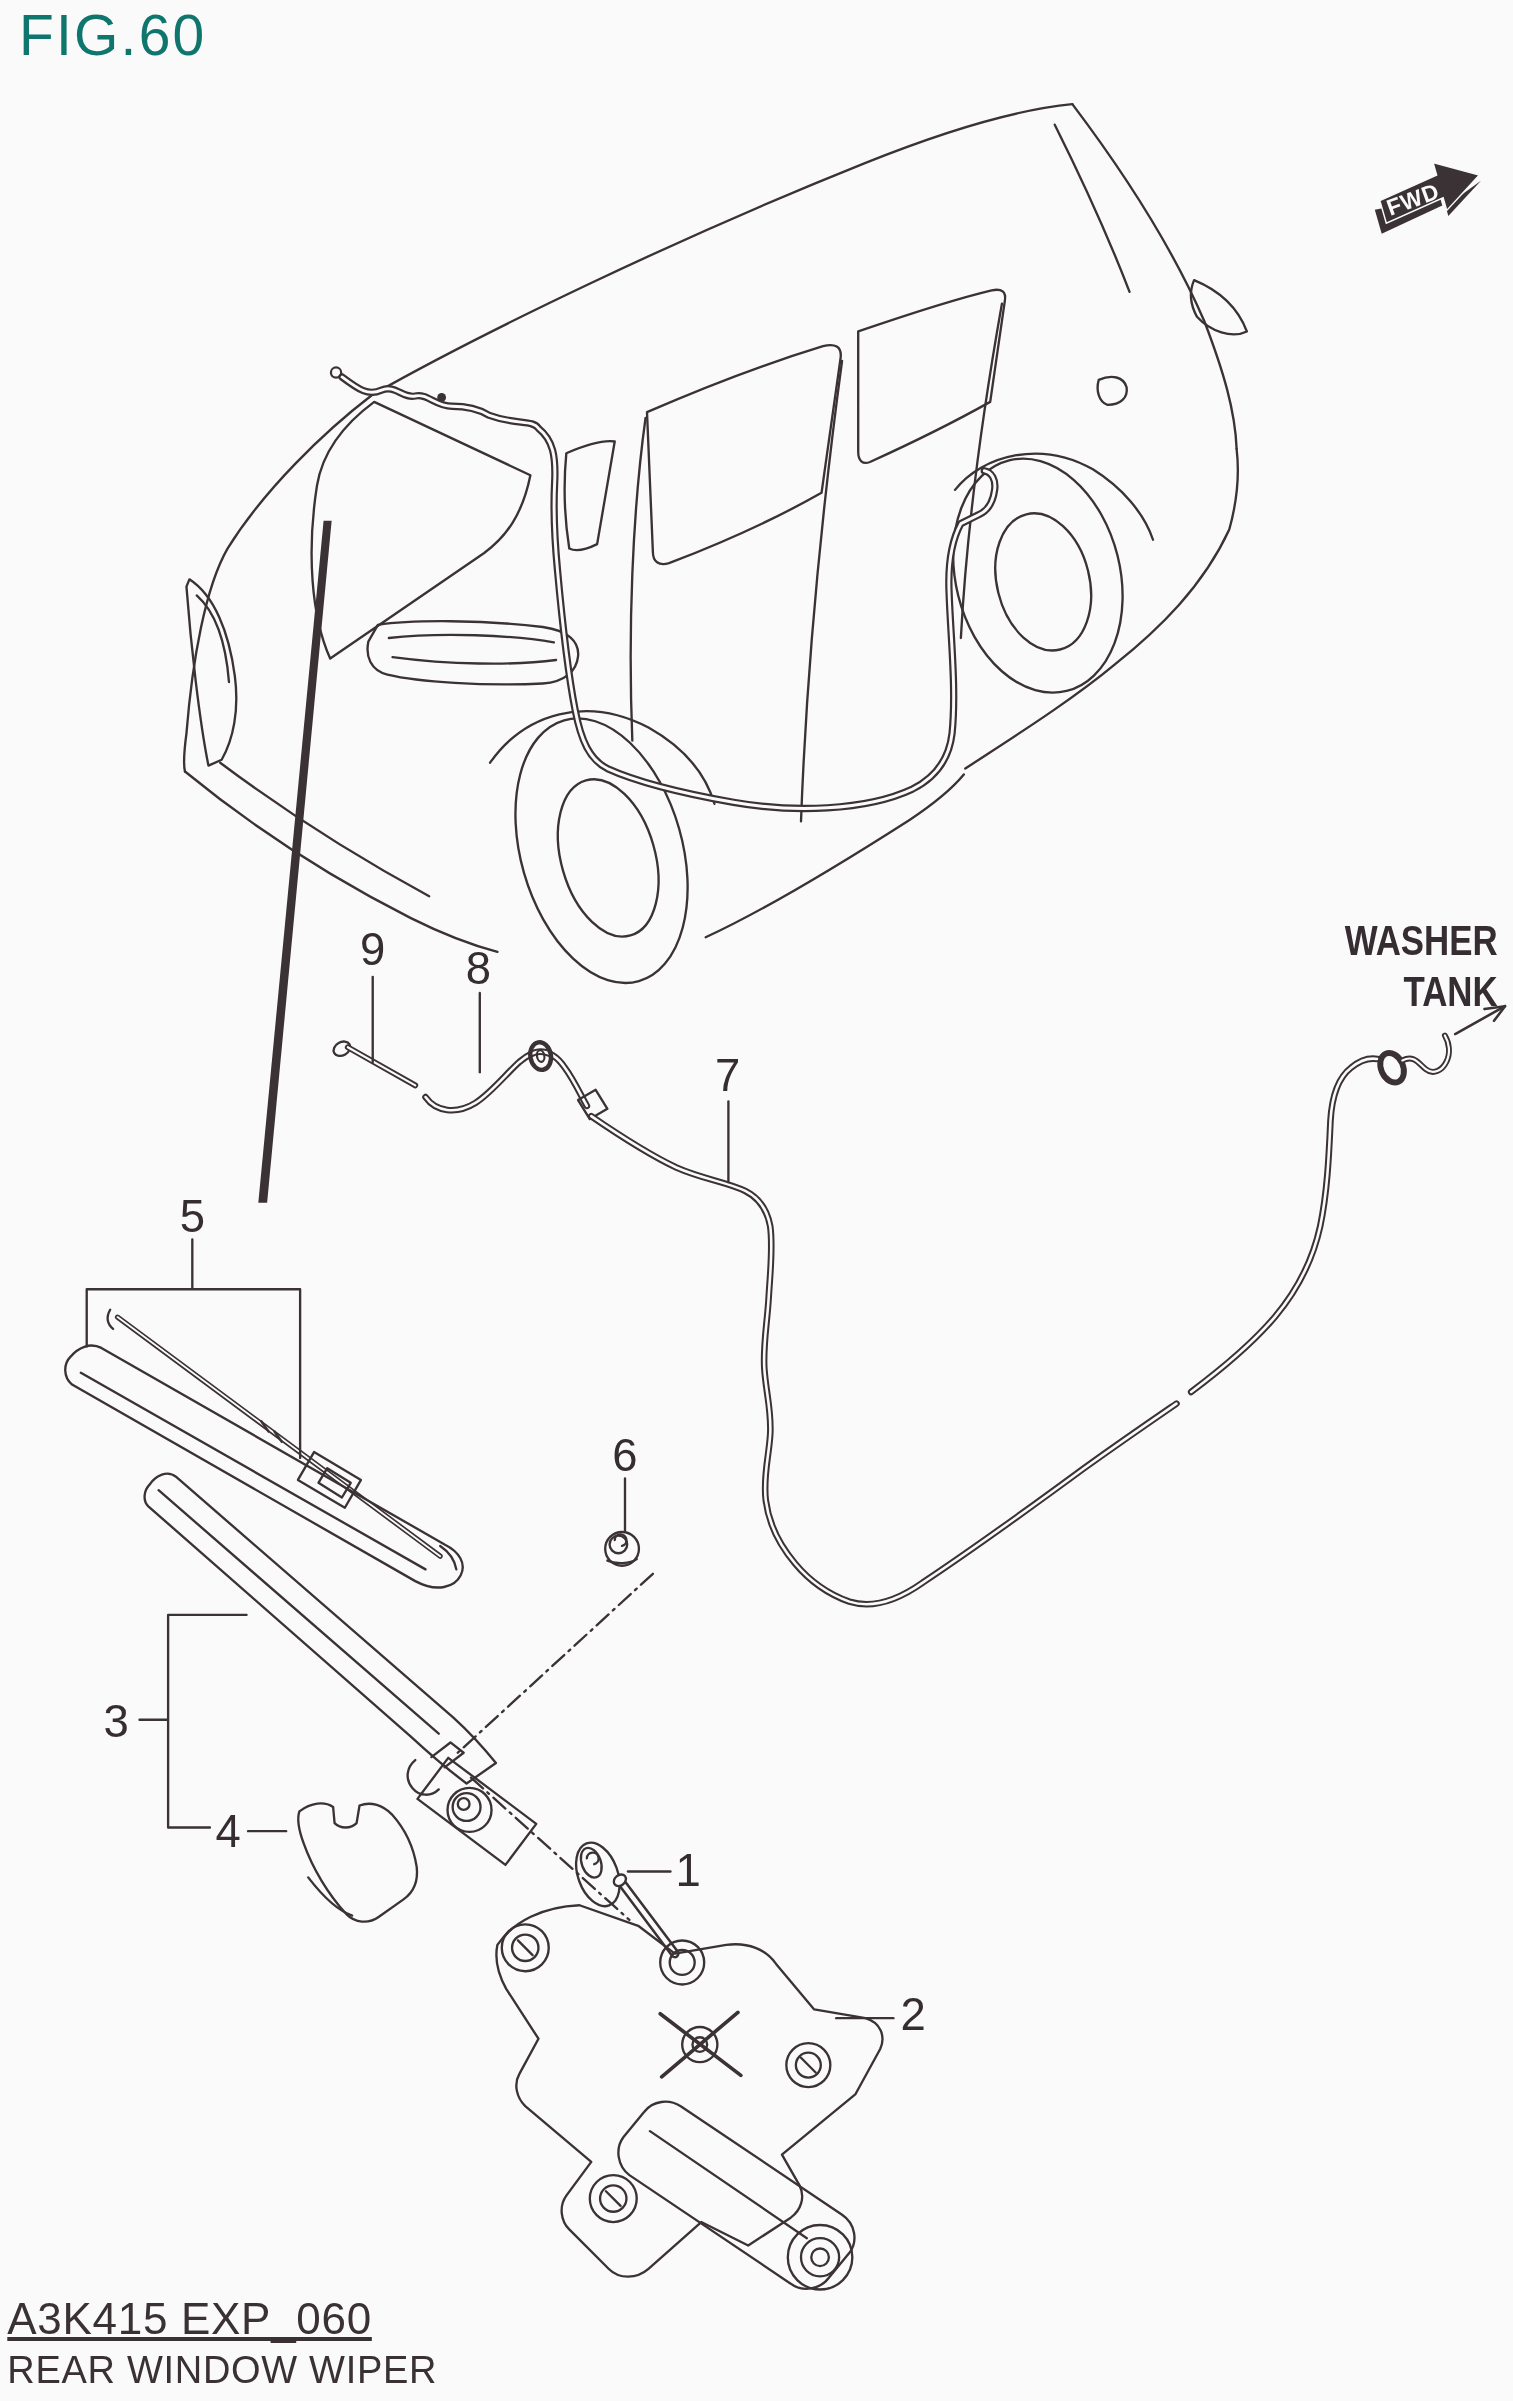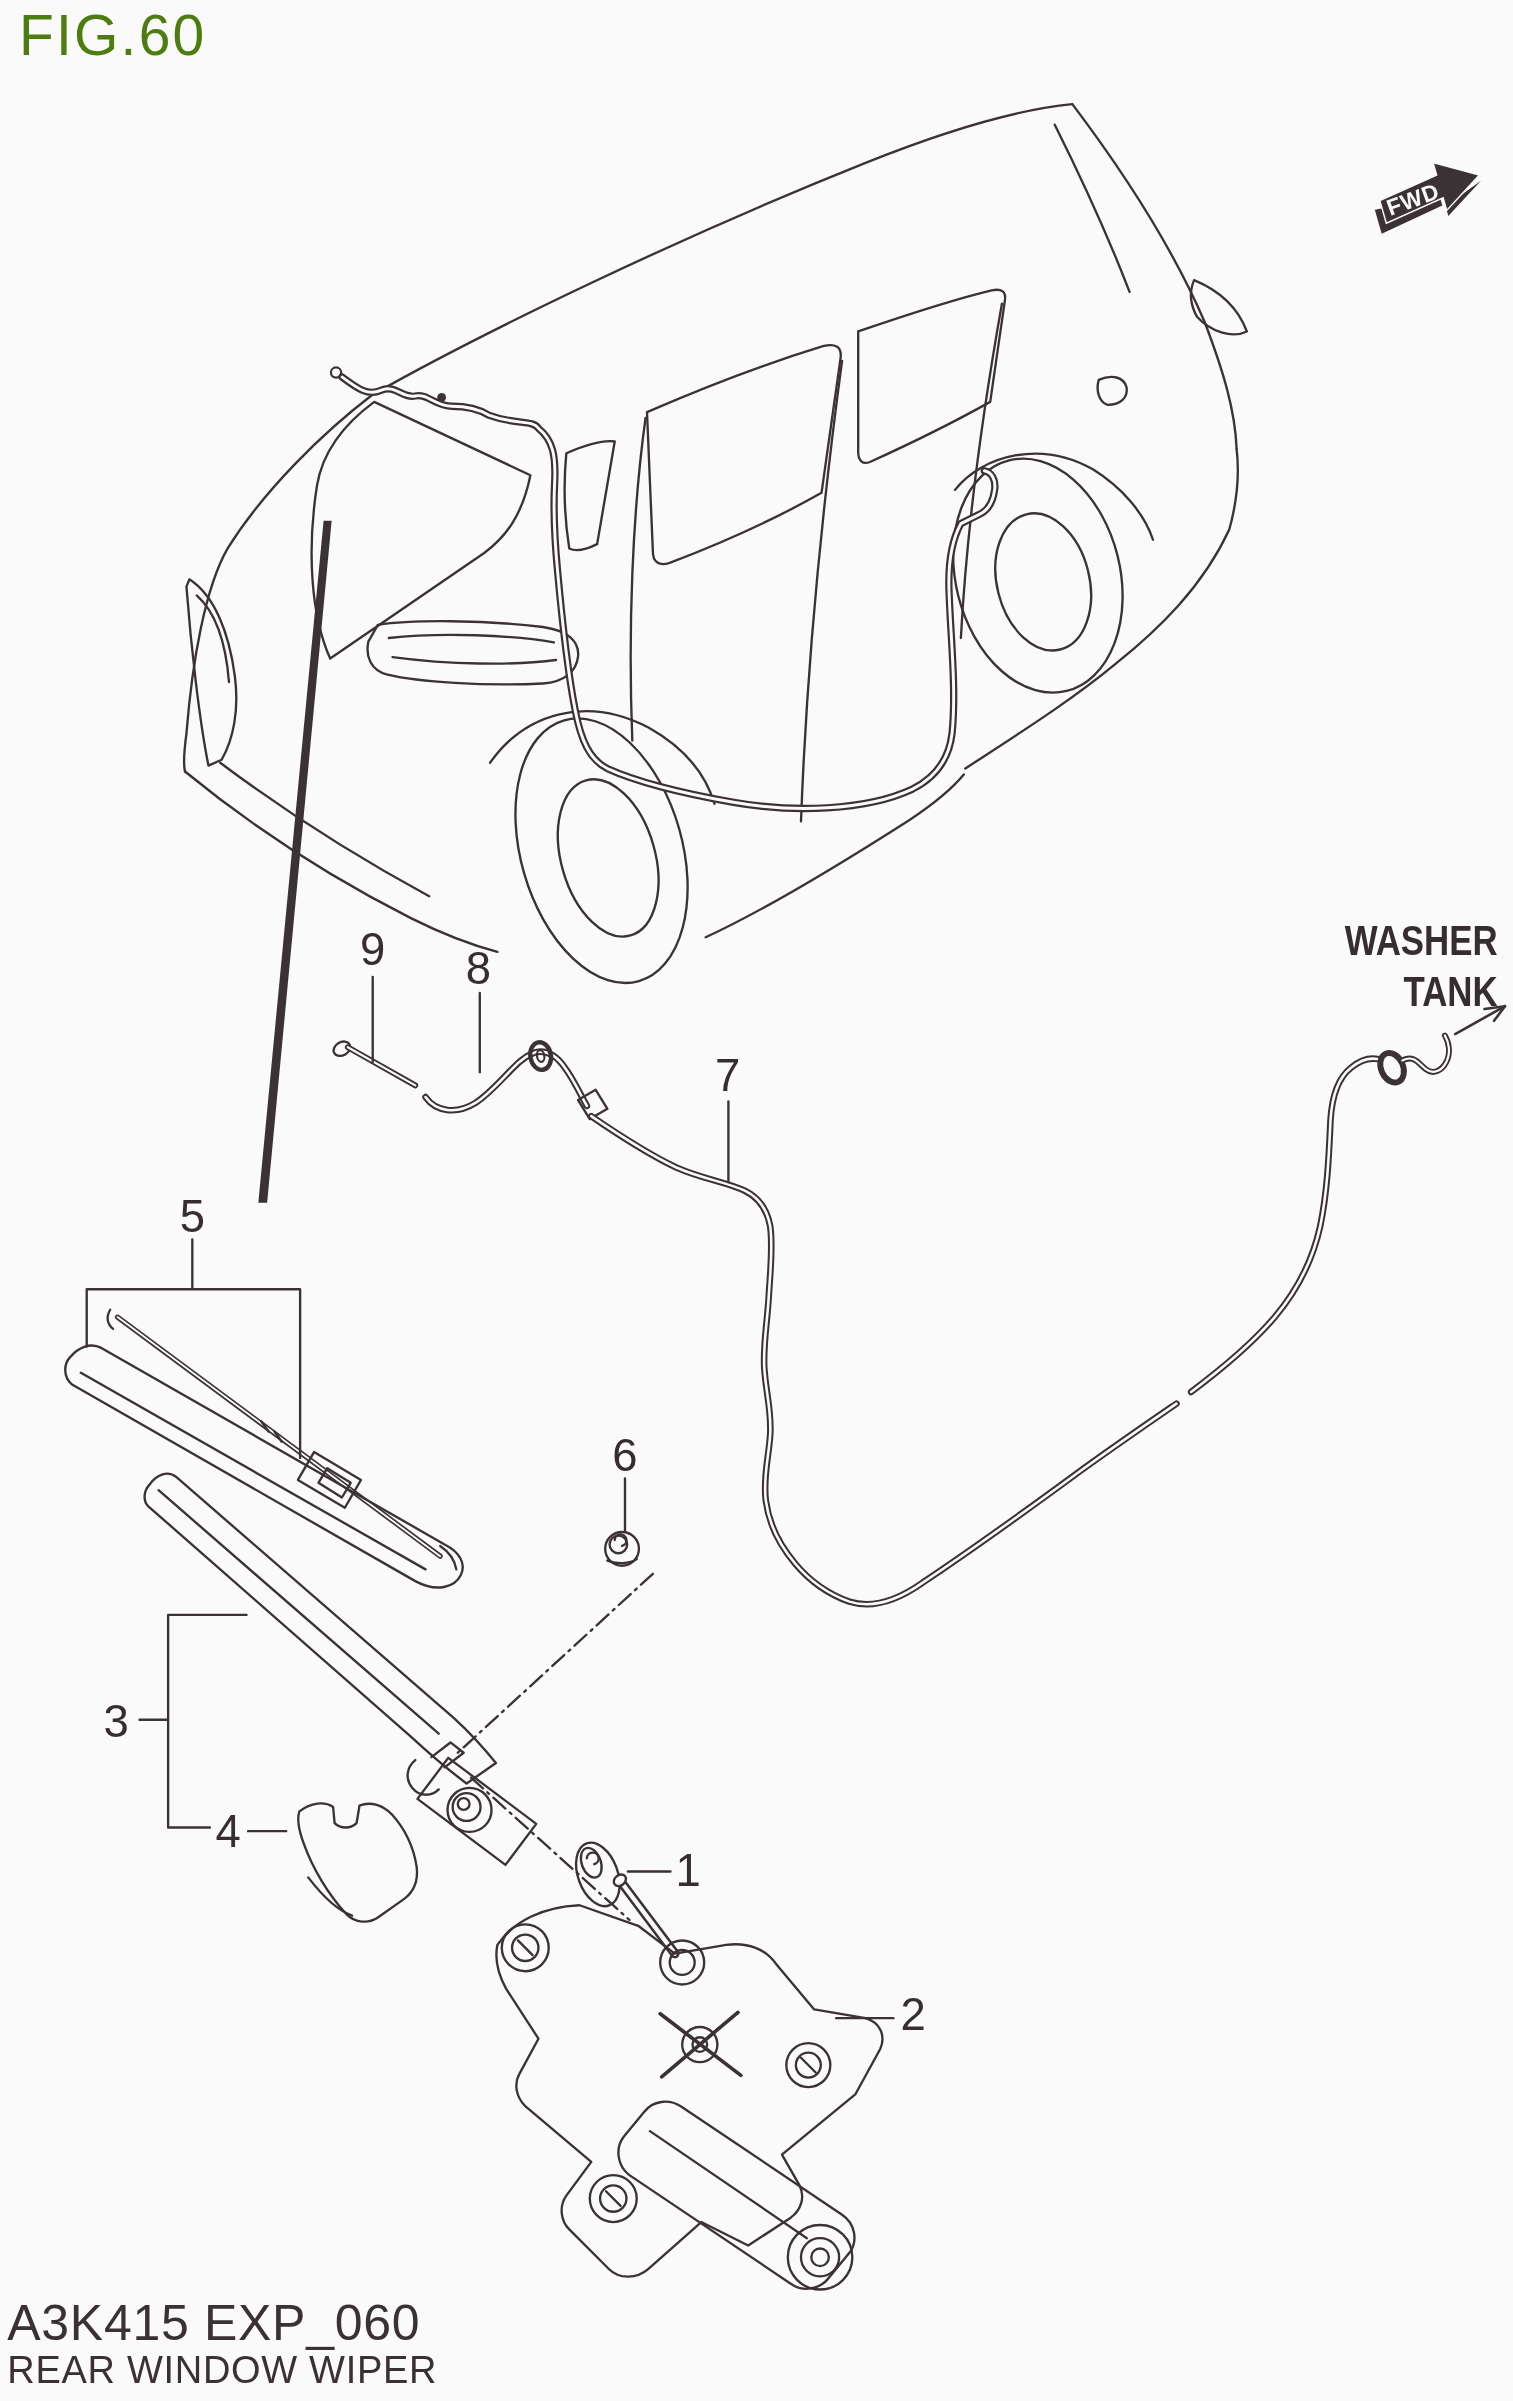--- a/index.html
+++ b/index.html
@@ -4,25 +4,25 @@
 <style>
   html,body{margin:0;padding:0;}
   body{
     width:1514px;height:2401px;position:relative;overflow:hidden;
     background:#fbfafa;
     font-family:"Liberation Sans", sans-serif;
     color:#352d31;
   }
   .abs{position:absolute;}
   #figure-title{
-    left:19px;top:1.5px;font-size:57px;font-weight:500;letter-spacing:2.2px;color:#4d7c0f;
+    left:19px;top:1.5px;font-size:57px;font-weight:500;letter-spacing:2.2px;color:#0f766e;
   }
   #diagram-svg{left:0;top:0;width:1514px;height:2401px;}
   #footer-code{
-    left:7.3px;top:2294px;font-size:50px;font-weight:400;letter-spacing:0.7px;color:#3a3134;
+    left:7.3px;top:2294px;font-size:44px;font-weight:400;letter-spacing:0.7px;color:#3a3134;text-decoration:underline;
   }
   #footer-caption{
     left:7.3px;top:2349px;font-size:38px;font-weight:400;letter-spacing:0.7px;color:#3a3134;
   }
 </style>
 </head>
 <body>
 
 <div class="abs" id="figure-title">FIG.60</div>
 

